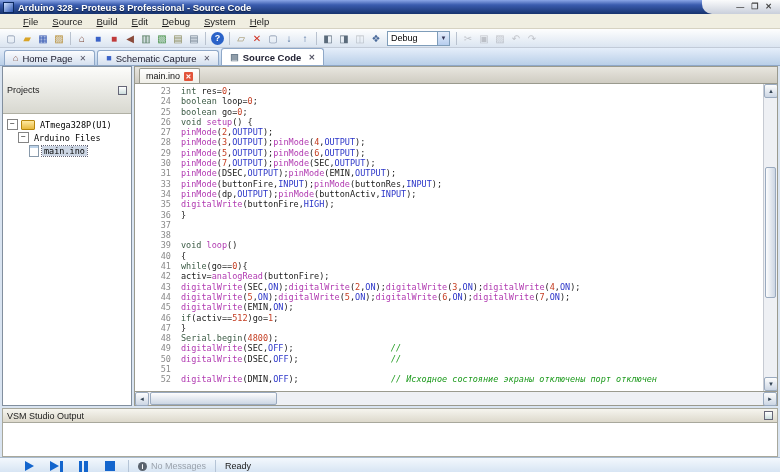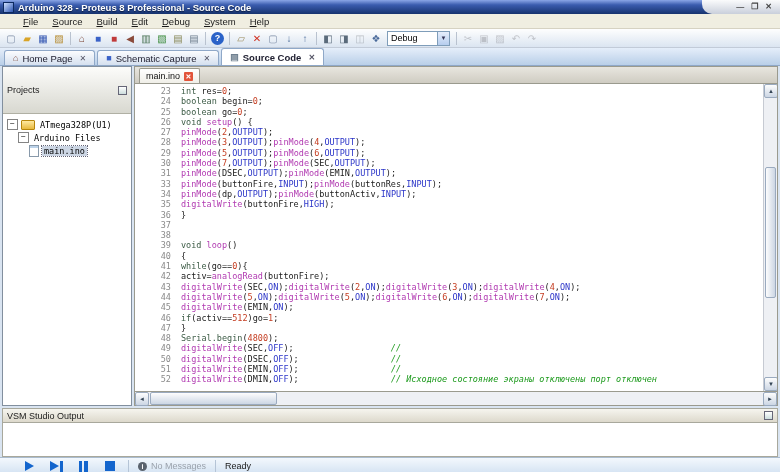--- a/index.html
+++ b/index.html
@@ -237,21 +237,21 @@
     <div class="editor-col">
       <div class="file-tabs">
         <div class="file-tab">
           <span>main.ino</span>
           <span class="file-close">✕</span>
         </div>
       </div>
       <div class="editor-wrap">
         <div class="code">
             <div class="code-line"><span class="ln">23</span><span class="code-text"><span class="t-k">int</span><span class="t-p"> res=</span><span class="t-n">0</span><span class="t-p">;</span></span></div>
-            <div class="code-line"><span class="ln">24</span><span class="code-text"><span class="t-k">boolean</span><span class="t-p"> begin=</span><span class="t-n">0</span><span class="t-p">;</span></span></div>
+            <div class="code-line"><span class="ln">24</span><span class="code-text"><span class="t-k">boolean</span><span class="t-p"> loop=</span><span class="t-n">0</span><span class="t-p">;</span></span></div>
             <div class="code-line"><span class="ln">25</span><span class="code-text"><span class="t-k">boolean</span><span class="t-p"> go=</span><span class="t-n">0</span><span class="t-p">;</span></span></div>
             <div class="code-line"><span class="ln">26</span><span class="code-text"><span class="t-k">void</span><span class="t-p"> </span><span class="t-f">setup</span><span class="t-p">() {</span></span></div>
             <div class="code-line"><span class="ln">27</span><span class="code-text"><span class="t-f">pinMode</span><span class="t-p">(</span><span class="t-n">2</span><span class="t-p">,</span><span class="t-c">OUTPUT</span><span class="t-p">);</span></span></div>
             <div class="code-line"><span class="ln">28</span><span class="code-text"><span class="t-f">pinMode</span><span class="t-p">(</span><span class="t-n">3</span><span class="t-p">,</span><span class="t-c">OUTPUT</span><span class="t-p">);</span><span class="t-f">pinMode</span><span class="t-p">(</span><span class="t-n">4</span><span class="t-p">,</span><span class="t-c">OUTPUT</span><span class="t-p">);</span></span></div>
             <div class="code-line"><span class="ln">29</span><span class="code-text"><span class="t-f">pinMode</span><span class="t-p">(</span><span class="t-n">5</span><span class="t-p">,</span><span class="t-c">OUTPUT</span><span class="t-p">);</span><span class="t-f">pinMode</span><span class="t-p">(</span><span class="t-n">6</span><span class="t-p">,</span><span class="t-c">OUTPUT</span><span class="t-p">);</span></span></div>
             <div class="code-line"><span class="ln">30</span><span class="code-text"><span class="t-f">pinMode</span><span class="t-p">(</span><span class="t-n">7</span><span class="t-p">,</span><span class="t-c">OUTPUT</span><span class="t-p">);</span><span class="t-f">pinMode</span><span class="t-p">(SEC,</span><span class="t-c">OUTPUT</span><span class="t-p">);</span></span></div>
             <div class="code-line"><span class="ln">31</span><span class="code-text"><span class="t-f">pinMode</span><span class="t-p">(DSEC,</span><span class="t-c">OUTPUT</span><span class="t-p">);</span><span class="t-f">pinMode</span><span class="t-p">(EMIN,</span><span class="t-c">OUTPUT</span><span class="t-p">);</span></span></div>
             <div class="code-line"><span class="ln">33</span><span class="code-text"><span class="t-f">pinMode</span><span class="t-p">(buttonFire,</span><span class="t-c">INPUT</span><span class="t-p">);</span><span class="t-f">pinMode</span><span class="t-p">(buttonRes,</span><span class="t-c">INPUT</span><span class="t-p">);</span></span></div>
             <div class="code-line"><span class="ln">34</span><span class="code-text"><span class="t-f">pinMode</span><span class="t-p">(dp,</span><span class="t-c">OUTPUT</span><span class="t-p">);</span><span class="t-f">pinMode</span><span class="t-p">(buttonActiv,</span><span class="t-c">INPUT</span><span class="t-p">);</span></span></div>
             <div class="code-line"><span class="ln">35</span><span class="code-text"><span class="t-f">digitalWrite</span><span class="t-p">(buttonFire,</span><span class="t-c">HIGH</span><span class="t-p">);</span></span></div>
@@ -263,21 +263,21 @@
             <div class="code-line"><span class="ln">41</span><span class="code-text"><span class="t-k">while</span><span class="t-p">(go==</span><span class="t-n">0</span><span class="t-p">){</span></span></div>
             <div class="code-line"><span class="ln">42</span><span class="code-text"><span class="t-p">activ=</span><span class="t-f">analogRead</span><span class="t-p">(buttonFire);</span></span></div>
             <div class="code-line"><span class="ln">43</span><span class="code-text"><span class="t-f">digitalWrite</span><span class="t-p">(SEC,</span><span class="t-c">ON</span><span class="t-p">);</span><span class="t-f">digitalWrite</span><span class="t-p">(</span><span class="t-n">2</span><span class="t-p">,</span><span class="t-c">ON</span><span class="t-p">);</span><span class="t-f">digitalWrite</span><span class="t-p">(</span><span class="t-n">3</span><span class="t-p">,</span><span class="t-c">ON</span><span class="t-p">);</span><span class="t-f">digitalWrite</span><span class="t-p">(</span><span class="t-n">4</span><span class="t-p">,</span><span class="t-c">ON</span><span class="t-p">);</span></span></div>
             <div class="code-line"><span class="ln">44</span><span class="code-text"><span class="t-f">digitalWrite</span><span class="t-p">(</span><span class="t-n">5</span><span class="t-p">,</span><span class="t-c">ON</span><span class="t-p">);</span><span class="t-f">digitalWrite</span><span class="t-p">(</span><span class="t-n">5</span><span class="t-p">,</span><span class="t-c">ON</span><span class="t-p">);</span><span class="t-f">digitalWrite</span><span class="t-p">(</span><span class="t-n">6</span><span class="t-p">,</span><span class="t-c">ON</span><span class="t-p">);</span><span class="t-f">digitalWrite</span><span class="t-p">(</span><span class="t-n">7</span><span class="t-p">,</span><span class="t-c">ON</span><span class="t-p">);</span></span></div>
             <div class="code-line"><span class="ln">45</span><span class="code-text"><span class="t-f">digitalWrite</span><span class="t-p">(EMIN,</span><span class="t-c">ON</span><span class="t-p">);</span></span></div>
             <div class="code-line"><span class="ln">46</span><span class="code-text"><span class="t-k">if</span><span class="t-p">(activ==</span><span class="t-n">512</span><span class="t-p">)go=</span><span class="t-n">1</span><span class="t-p">;</span></span></div>
             <div class="code-line"><span class="ln">47</span><span class="code-text"><span class="t-p">}</span></span></div>
             <div class="code-line"><span class="ln">48</span><span class="code-text"><span class="t-k">Serial.begin</span><span class="t-p">(</span><span class="t-n">4800</span><span class="t-p">);</span></span></div>
             <div class="code-line"><span class="ln">49</span><span class="code-text"><span class="t-f">digitalWrite</span><span class="t-p">(SEC,</span><span class="t-c">OFF</span><span class="t-p">);</span><span class="t-p">                   </span><span class="t-m">//</span></span></div>
             <div class="code-line"><span class="ln">50</span><span class="code-text"><span class="t-f">digitalWrite</span><span class="t-p">(DSEC,</span><span class="t-c">OFF</span><span class="t-p">);</span><span class="t-p">                  </span><span class="t-m">//</span></span></div>
-            <div class="code-line"><span class="ln">51</span><span class="code-text"><span class="t-f">digitalWrite</span><span class="t-p">(EMIN,</span><span class="t-c">OFF</span><span class="t-p">);</span><span class="t-p">                  </span><span class="t-m">//</span></span></div>
+            <div class="code-line"><span class="ln">51</span></div>
             <div class="code-line"><span class="ln">52</span><span class="code-text"><span class="t-f">digitalWrite</span><span class="t-p">(DMIN,</span><span class="t-c">OFF</span><span class="t-p">);</span><span class="t-p">                  </span><span class="t-m">// Исходное состояние экраны отключены порт отключен</span></span></div>
           </div>
         <div class="vscroll">
           <div class="sb-btn v-up">▲</div>
           <div class="v-thumb"></div>
           <div class="sb-btn v-dn">▼</div>
         </div>
       </div>
       <div class="hscroll">
         <div class="sb-btn h-lf">◄</div>

